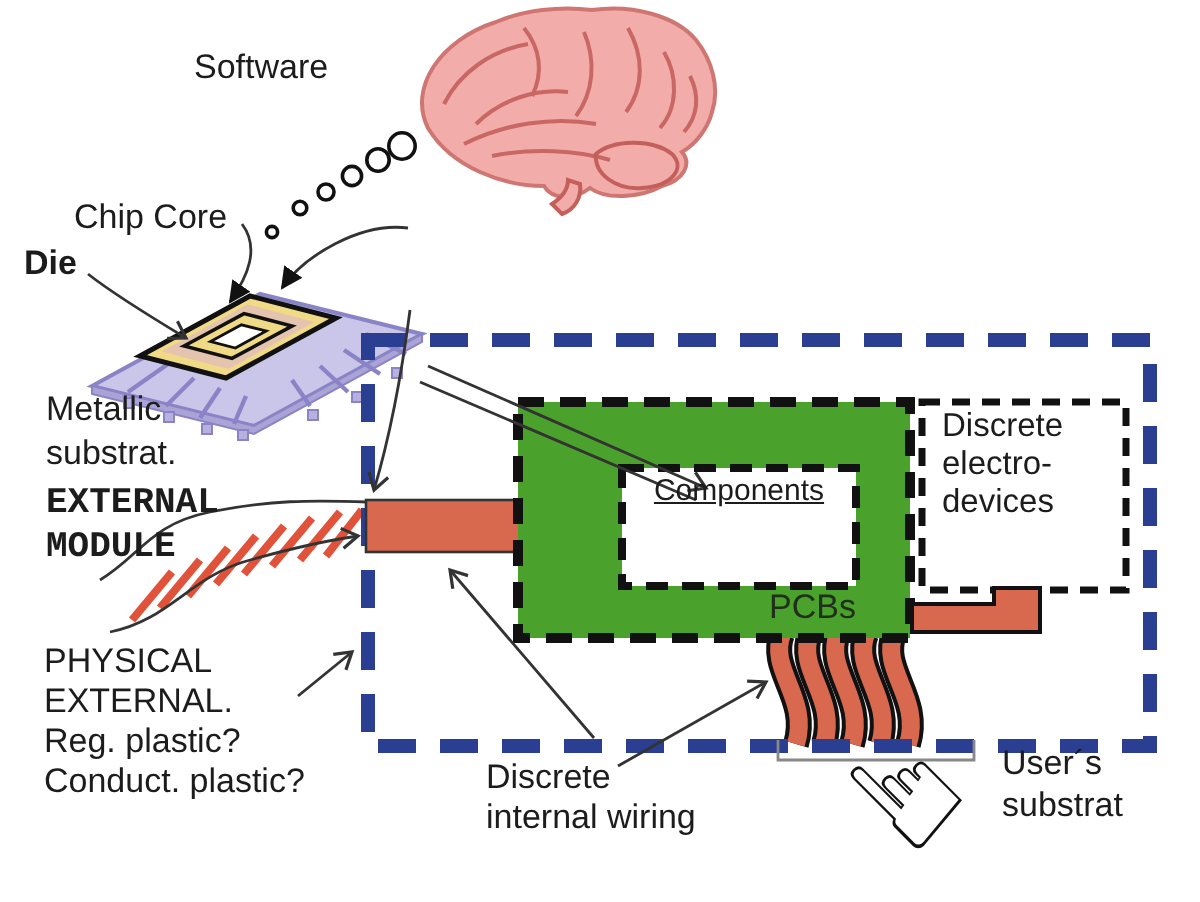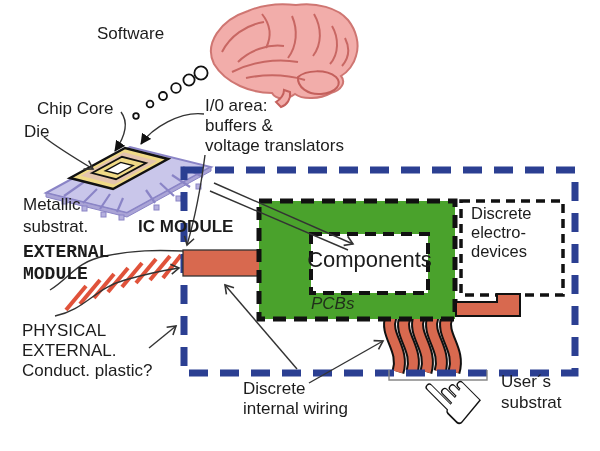--- a/index.html
+++ b/index.html
@@ -3,29 +3,29 @@
 <meta charset="utf-8">
 <style>
   html,body{margin:0;padding:0;background:#fff;}
   #stage{position:relative;width:600px;height:451px;background:#fff;overflow:hidden;
          font-family:"Liberation Sans",sans-serif;color:#1c1c1c;}
   #art{position:absolute;left:0;top:0;}
   .lbl{position:absolute;font-size:17px;line-height:20px;white-space:nowrap;}
   .b{font-weight:bold;}
   .software{left:97px;top:8px;margin-top:16px;}
   .chipcore{left:37px;top:99px;}
-  .die{left:24px;top:122px;}
+  .die{left:12px;top:122px;font-weight:bold;}
   .io{left:205px;top:96px;line-height:20px;}
   .ceramic{left:23px;top:194px;line-height:22px;}
   .icmodule{left:138px;top:217px;font-size:17px;}
   .extcables{left:23px;top:241px;font-size:18px;line-height:22px;font-family:Liberation Mono, monospace;}
   .physical{left:22px;top:321px;line-height:20px;}
-  .compbox{position:absolute;left:311px;top:230px;width:117px;height:59px;
-           display:flex;align-items:center;justify-content:center;font-size:22px;}
-  .pcbs{left:311px;top:294px;width:117px;text-align:left;color:#20301a;font-style:italic;}
+  .compbox{position:absolute;left:311px;top:216px;width:117px;height:59px;
+           display:flex;align-items:center;justify-content:center;font-size:15px;text-decoration:underline;}
+  .pcbs{left:311px;top:294px;width:117px;text-align:right;color:#20301a;}
   .devices{left:471px;top:204px;line-height:19px;font-size:16.5px;}
   .wiring{left:243px;top:379px;}
   .userif{left:501px;top:371px;line-height:21px;}
   .hand{position:absolute;left:404px;top:348px;width:96px;height:96px;display:flex;
         align-items:center;justify-content:center;font-size:72px;color:#111;
         transform:rotate(-135deg);font-family:"DejaVu Sans",sans-serif;}
 </style>
 </head>
 <body>
 
@@ -150,41 +150,36 @@
   </g>
 
   <path d="M389,370 L389,380 L487,380 L487,370" fill="none" stroke="#888" stroke-width="1.4"></path>
 </svg>
 
 <div class="lbl software">Software</div>
 
 <div class="lbl chipcore">Chip Core</div>
 <div class="lbl die">Die</div>
 
-<div class="lbl io">
-  <div>I/0 area:</div>
-  <div>buffers &amp;</div>
-  <div>voltage translators</div>
-</div>
 
 <div class="lbl ceramic">
   <div>Metallic</div>
   <div>substrat.</div>
 </div>
 
-<div class="lbl icmodule b">IC MODULE</div>
 
 <div class="lbl extcables b">
   <div>EXTERNAL</div>
   <div>MODULE</div>
 </div>
 
 <div class="lbl physical">
   <div>PHYSICAL</div>
   <div>EXTERNAL.</div>
+  <div>Reg. plastic?</div>
   <div>Conduct. plastic?</div>
 </div>
 
 <div class="compbox">Components</div>
 <div class="lbl pcbs">PCBs</div>
 
 <div class="lbl devices">
   <div>Discrete</div>
   <div>electro-</div>
   <div>devices</div>

